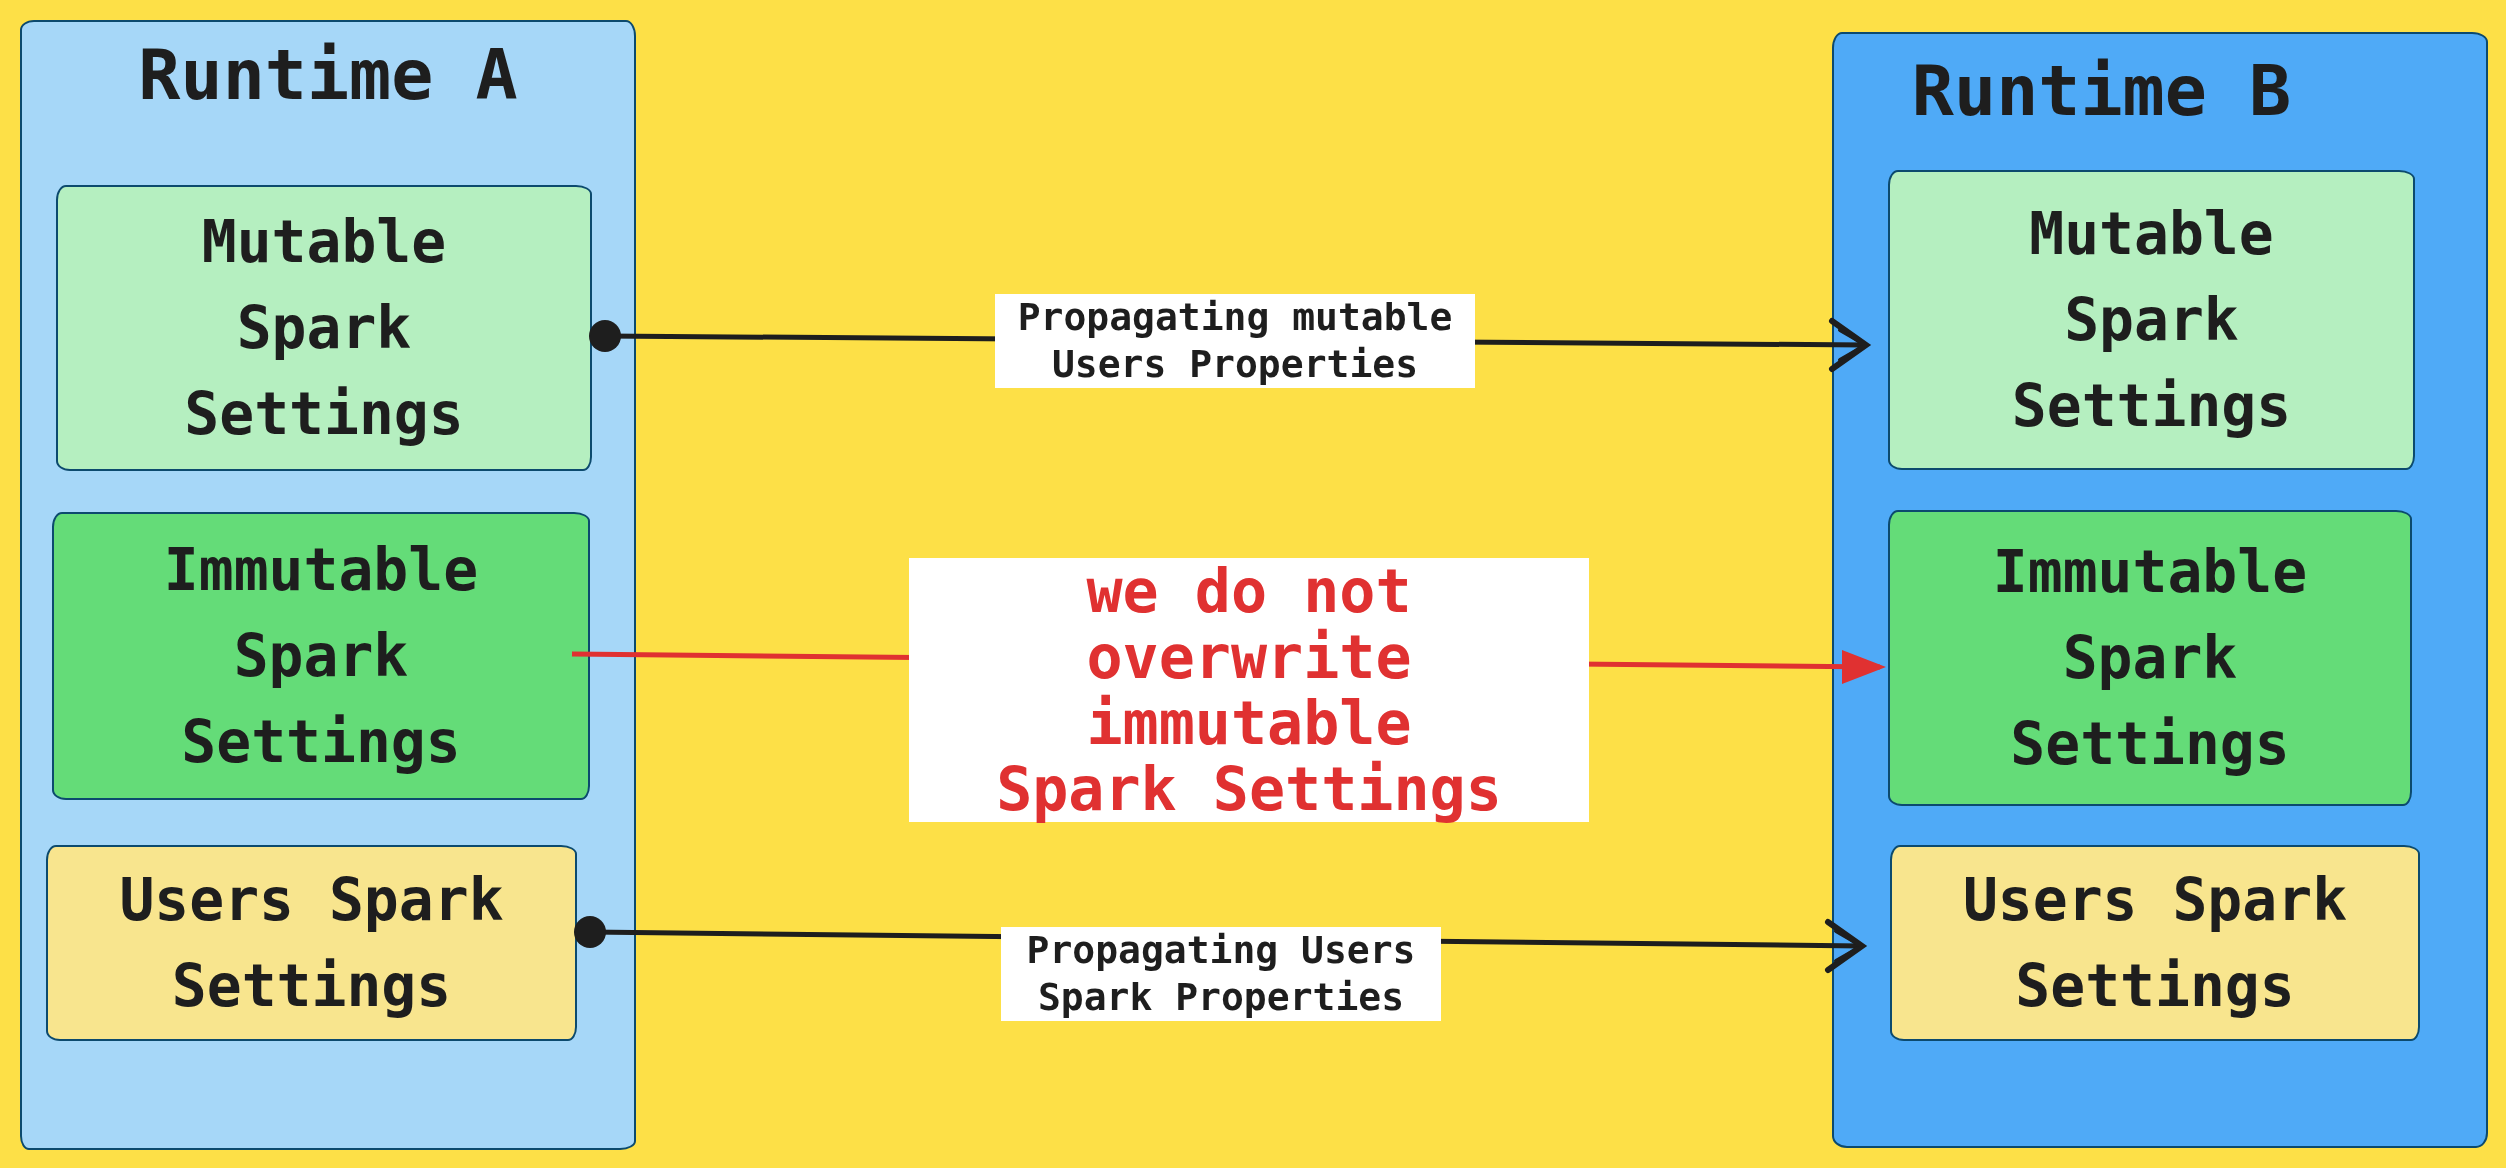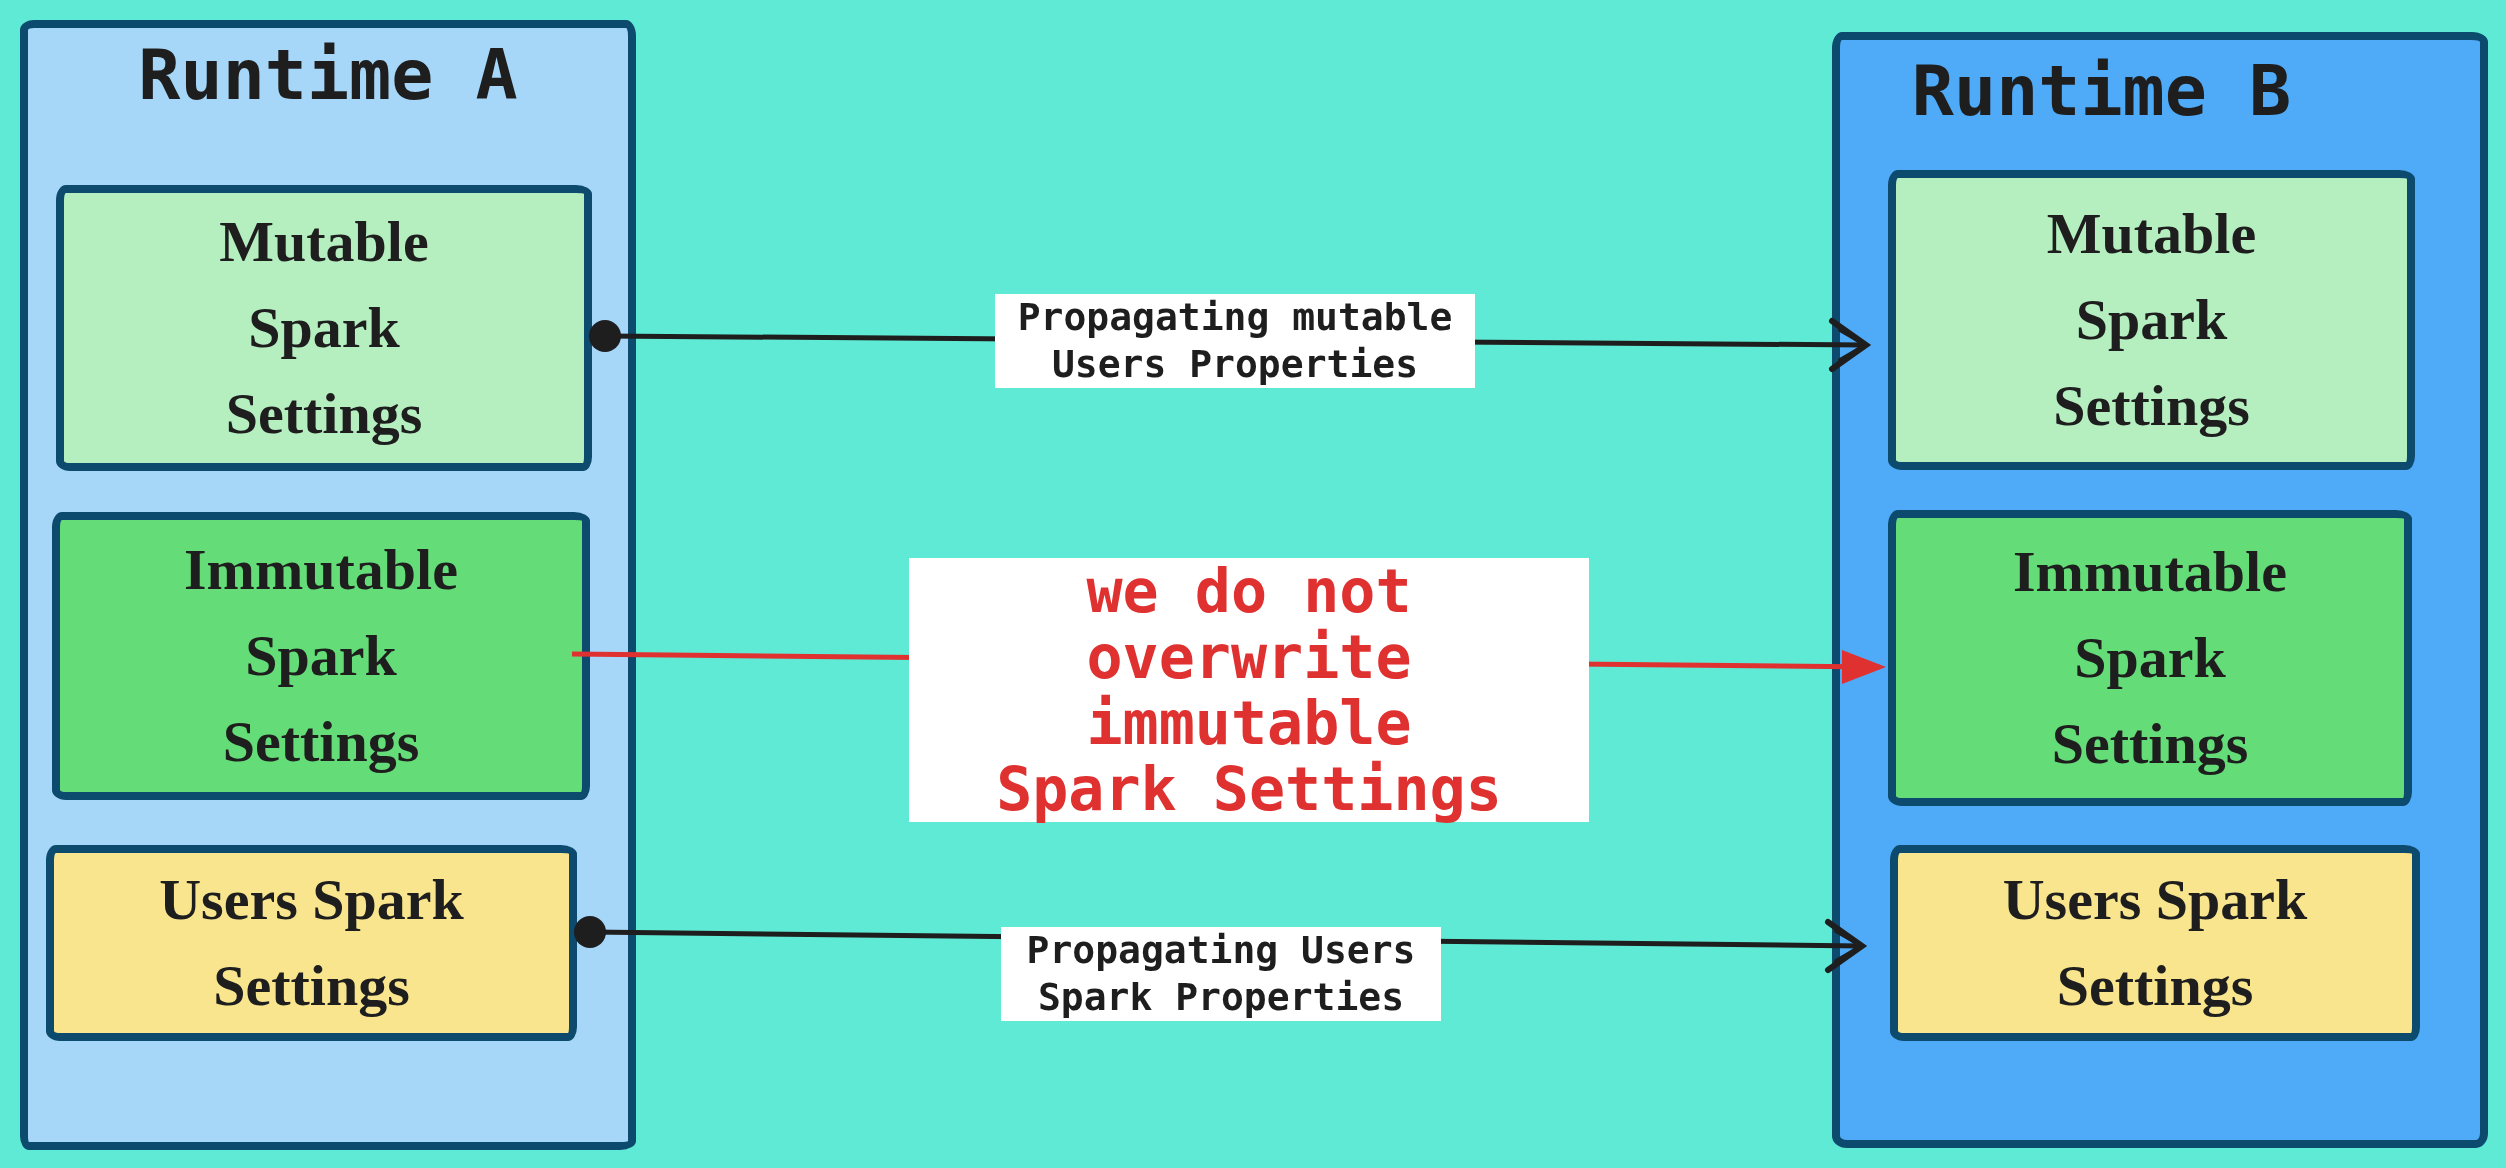--- a/index.html
+++ b/index.html
@@ -1,29 +1,28 @@
 <!DOCTYPE html>
 <html><head>
 <meta charset="utf-8">
 <style>
   html,body{margin:0;padding:0;background:#ffffff;}
   .canvas{
     position:relative;
     width:2506px;height:1168px;
-    background:#5eead4;
+    background:#fde047;
     overflow:hidden;
     font-family:"DejaVu Sans Mono","Liberation Mono",monospace;
     font-weight:bold;
     color:#1e1e1e;
   }
   .abs{position:absolute;box-sizing:border-box;}
   .sketch{
-    border:8px solid #0c4a6e;
+    border:2px solid #0c4a6e;
     border-radius:14px 10px 16px 9px / 10px 16px 9px 14px;
-    font-family:Liberation Serif, serif;
   }
   .runtime{
     z-index:1;
   }
   .runtime-title{
     z-index:2;
     text-align:center;
     font-size:70px;
     line-height:74px;
     white-space:pre-line;

